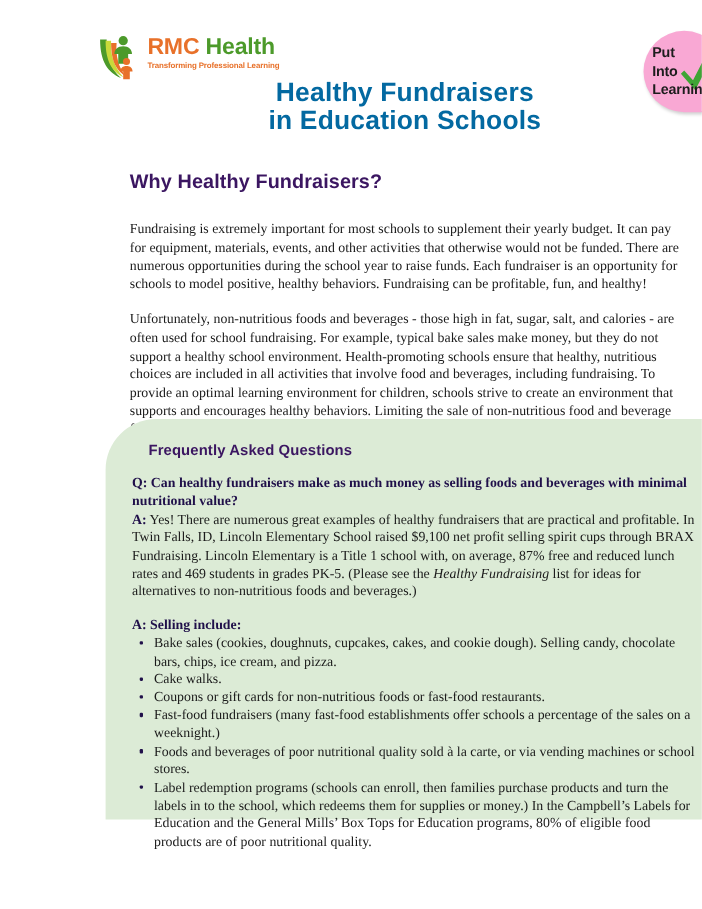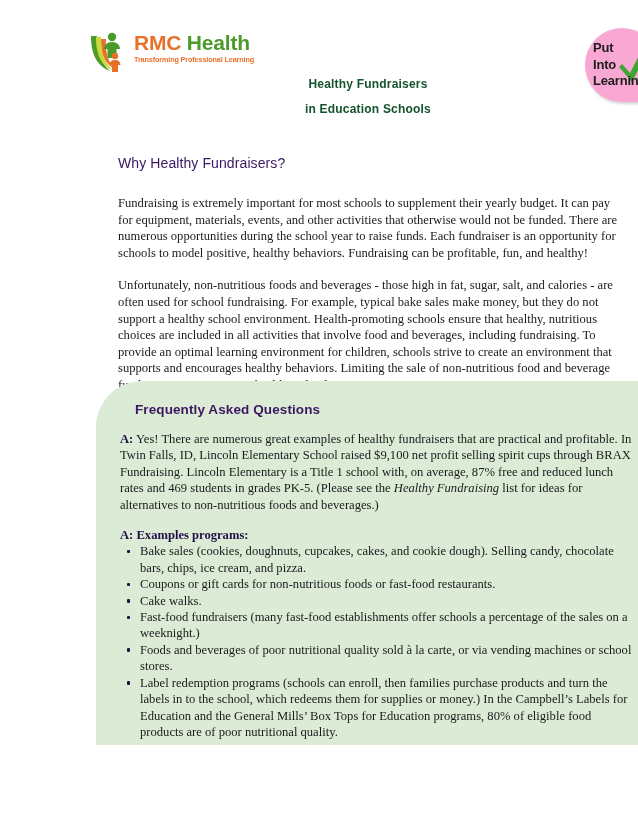--- a/index.html
+++ b/index.html
@@ -69,23 +69,23 @@
   }
 
   .doc-title {
     position: absolute;
     left: 155px;
     top: 72px;
     width: 330px;
     text-align: center;
     font-family: "Liberation Sans", sans-serif;
     font-weight: bold;
-    font-size: 12px;
+    font-size: 24px;
     line-height: 25px;
-    color: #14532d;
+    color: #0369a1;
     letter-spacing: 0.2px;
   }
 
   .badge {
     position: absolute;
     left: 537px;
     top: 28px;
     width: 74px;
     height: 74px;
     background: #f9a8d4;
@@ -109,22 +109,22 @@
     right: 6px;
     top: 12px;
     width: 34px;
     height: 44px;
     z-index: 1;
   }
 
   
   .section-heading {
     font-family: "Liberation Sans", sans-serif;
-    font-weight: normal;
-    font-size: 14px;
+    font-weight: bold;
+    font-size: 18px;
     color: #3B1661;
     letter-spacing: 0.1px;
   }
   .intro {
     position: absolute;
     left: 70px;
     top: 155px;
     width: 500px;
   }
   .intro p {
@@ -297,29 +297,30 @@
     <p class="para1">Fundraising is extremely important for most schools to supplement their yearly budget. It can pay for equipment, materials, events, and other activities that otherwise would not be funded. There are numerous opportunities during the school year to raise funds. Each fundraiser is an opportunity for schools to model positive, healthy behaviors.  Fundraising can be profitable, fun, and healthy!</p>
     <p class="para2">Unfortunately, non-nutritious foods and beverages - those high in fat, sugar, salt, and calories - are often used for school fundraising.  For example, typical bake sales make money, but they do not support a healthy school environment.  Health-promoting schools ensure that healthy, nutritious choices are included in all activities that involve food and beverages, including fundraising.  To provide an optimal learning environment for children, schools strive to create an environment that supports and encourages healthy behaviors. Limiting the sale of non-nutritious food and beverage fundraising items supports healthy schools.</p>
   </div>
 
   <div class="faq-panel">
     <div class="faq-heading">Frequently Asked Questions</div>
 
     <div class="faq-body">
 
       <div class="qa-block">
+        <p class="qa-q">Q: Can healthy fundraisers make as much money as selling foods and beverages with minimal nutritional value?</p>
         <p class="qa-a"><span class="lead">A:</span><span> Yes!  There are numerous great examples of healthy fundraisers that are practical and profitable. In Twin Falls, ID, Lincoln Elementary School raised $9,100 net profit selling spirit cups through BRAX Fundraising. Lincoln Elementary is a Title 1 school with, on average, 87% free and reduced lunch rates and 469 students in grades PK-5. (Please see the </span><em>Healthy Fundraising</em><span> list for ideas for alternatives to non-nutritious foods and beverages.)</span></p>
       </div>
 
       <div class="qa-block">
-        <p class="qa-a-bold">A: Examples programs:</p>
+        <p class="qa-a-bold">A: Selling include:</p>
         <ul class="bullets">
           <li>Bake sales (cookies, doughnuts, cupcakes, cakes, and cookie dough). Selling candy, chocolate bars, chips, ice cream, and pizza.</li>
+          <li>Cake walks.</li>
           <li>Coupons or gift cards for non-nutritious foods or fast-food restaurants.</li>
-          <li>Cake walks.</li>
           <li>Fast-food fundraisers (many fast-food establishments offer schools a percentage of the sales on a weeknight.)</li>
           <li>Foods and beverages of poor nutritional quality sold à la carte, or via vending machines or school stores.</li>
           <li>Label redemption programs (schools can enroll, then families purchase products and turn the labels in to the school, which redeems them for supplies or money.)  In the Campbell’s Labels for Education and the General Mills’ Box Tops for Education programs, 80% of eligible food products are of poor nutritional quality.</li>
         </ul>
       </div>
 
     </div>
   </div>
 
 

